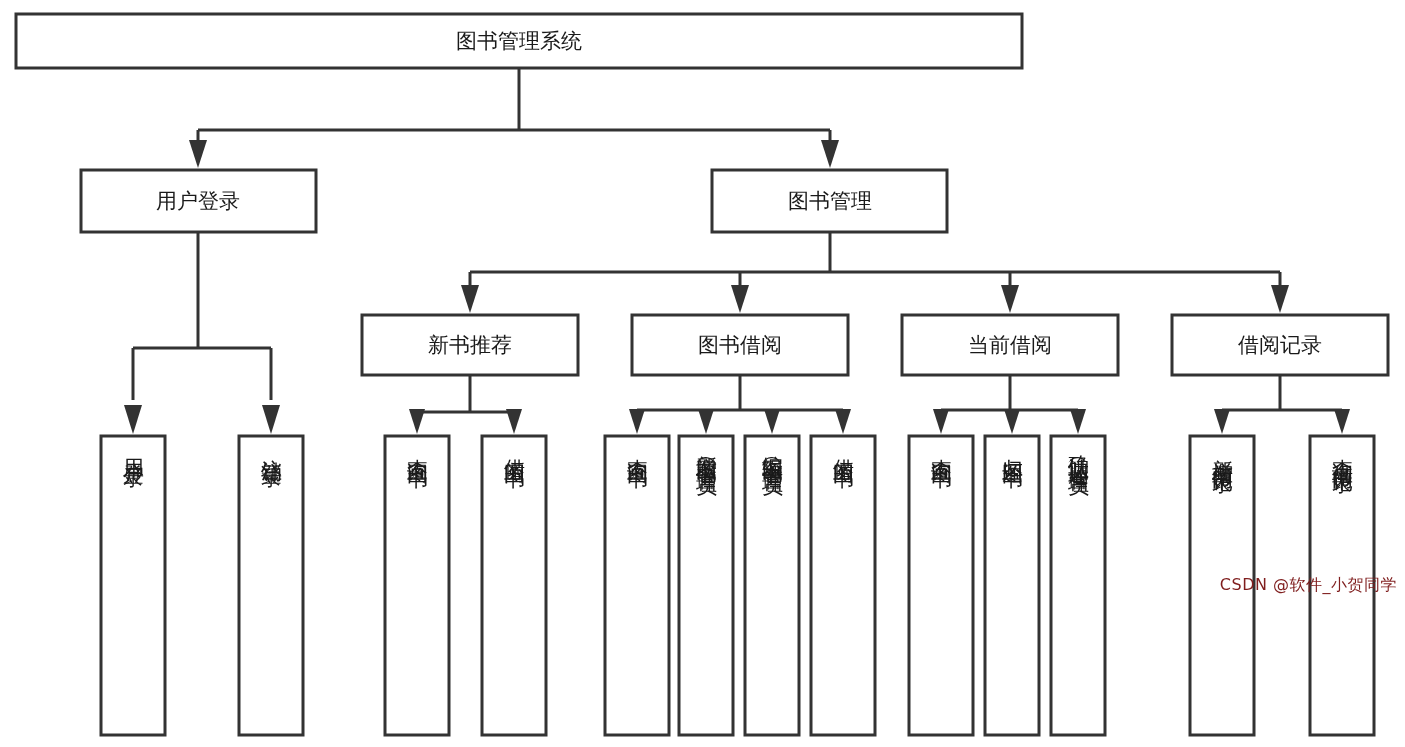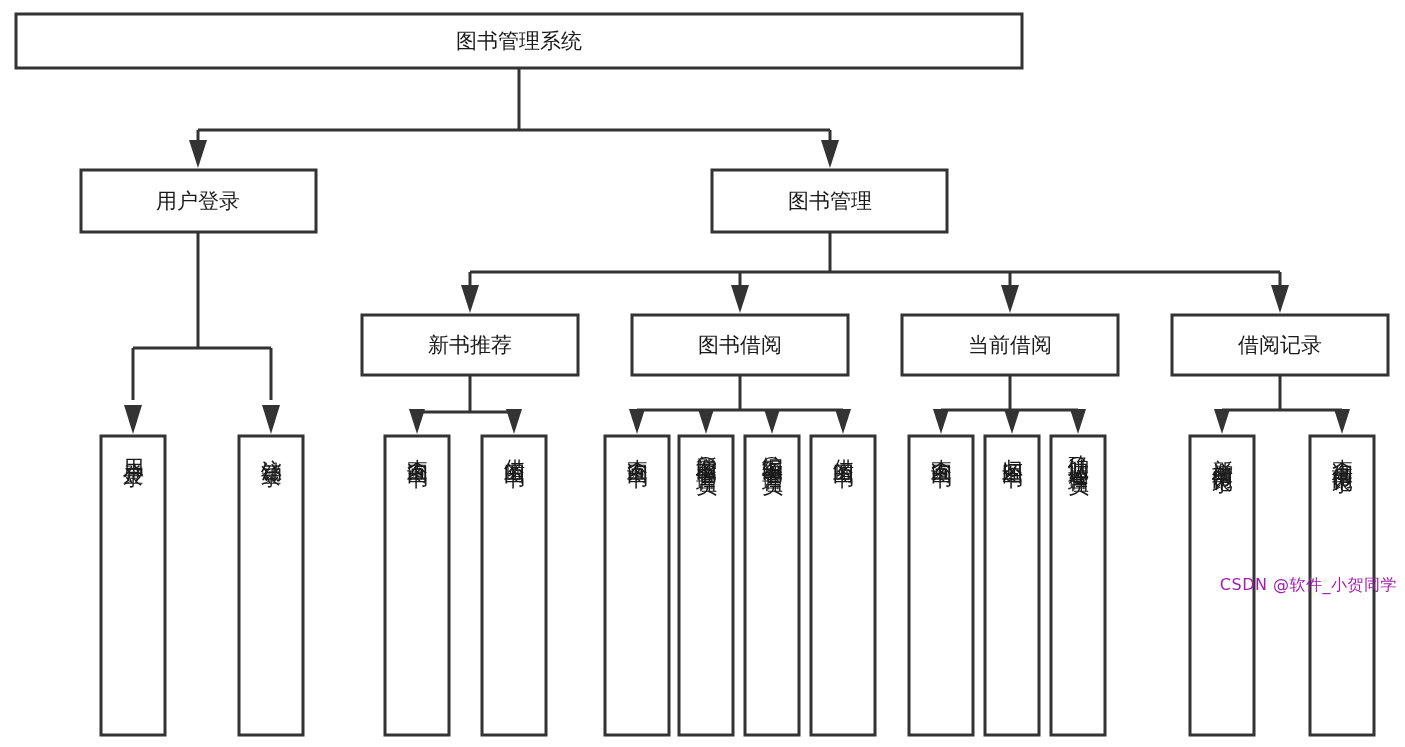--- a/index.html
+++ b/index.html
@@ -63,21 +63,21 @@
     box-sizing: border-box;
     white-space: nowrap;
     pointer-events: none;
   }
   #watermark {
     position: absolute;
     right: 8px;
     bottom: 6px;
     font-family: "DejaVu Sans", "Liberation Sans", sans-serif;
     font-size: 16px;
-    color: #a21caf;
+    color: #7f1d1d;
     white-space: nowrap;
     letter-spacing: 0.5px;
   }
 </style>
 </head>
 <body>
 
 <div id="diagram-root">
 
   <svg id="flow" viewBox="0 0 1405 747">

